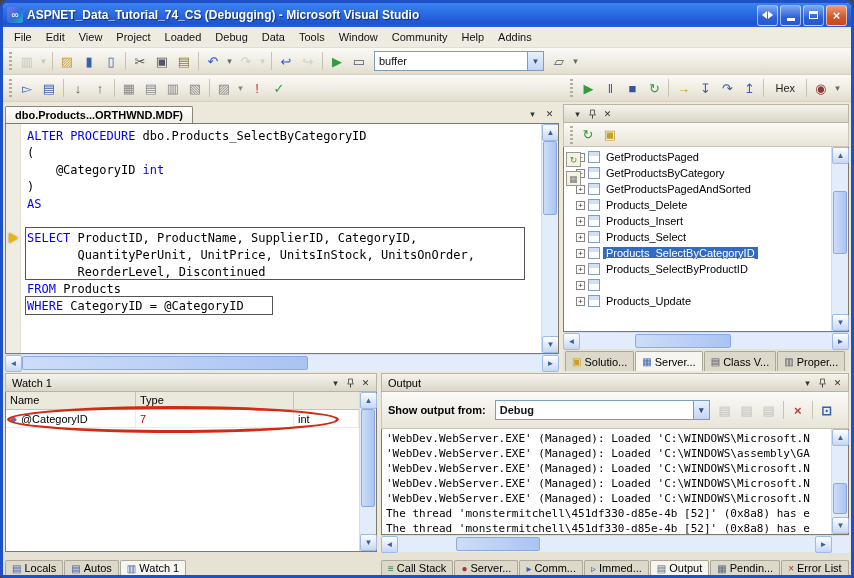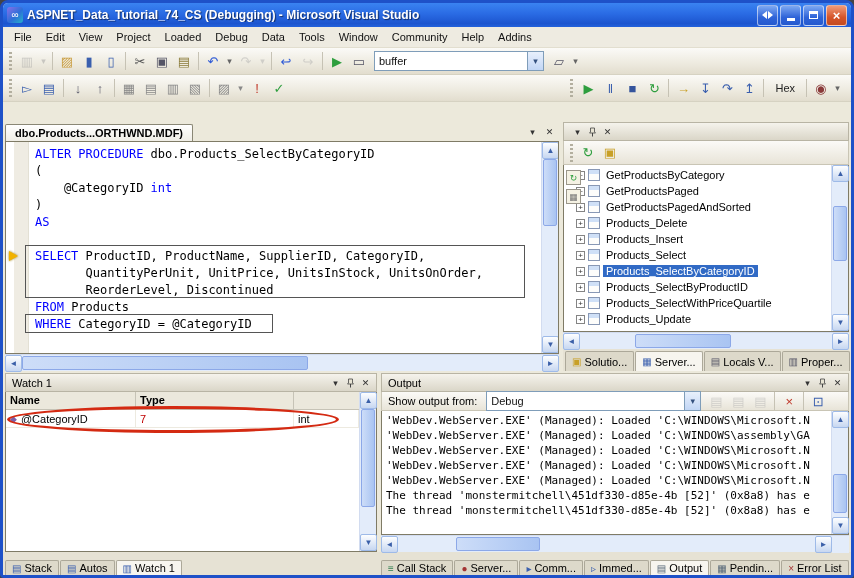--- a/index.html
+++ b/index.html
@@ -28,28 +28,28 @@
   .tb-btn.narrow{width:11px;font-size:9px;}
   .tb-btn.dis{opacity:.45;}
   .tb-sep{width:1px;height:18px;background:#C6C2B4;margin:0 3px;flex:none;}
   .tb-text-btn{font-size:11px;padding:2px 7px;border:1px solid transparent;border-radius:2px;color:#222;}
   .combo{height:20px;width:170px;background:#fff;border:1px solid #7F9DB9;display:flex;align-items:center;margin:0 4px;flex:none;}
   .combo .combo-text{flex:1;font-size:11px;padding-left:4px;color:#111;white-space:nowrap;overflow:hidden;}
   .combo .combo-btn{width:16px;height:100%;background:linear-gradient(180deg,#E8F0FC,#C2D6F5);border-left:1px solid #7F9DB9;display:flex;align-items:center;justify-content:center;font-size:9px;color:#365;color:#33507E;}
   .tb-right{margin-left:auto;display:flex;align-items:center;}
 
   
-  .main{flex:1;display:flex;padding:2px 2px 0 2px;min-height:0;margin-top:18px;}
+  .main{flex:1;display:flex;padding:2px 2px 0 2px;min-height:0;}
   .vsplit{width:4px;flex:none;}
   .doc-area{flex:1;display:flex;flex-direction:column;min-width:0;}
   .doc-tabstrip{height:19px;display:flex;align-items:flex-end;flex:none;}
   .doc-tab{background:linear-gradient(180deg,#FFFFFF,#F0EEE6);border:1px solid #8A8775;border-bottom:none;border-radius:2px 2px 0 0;font-size:11px;font-weight:bold;padding:2px 9px 2px 9px;white-space:nowrap;}
   .doc-strip-btns{margin-left:auto;display:flex;gap:2px;padding:0 2px 2px 0;}
   .strip-btn{width:15px;height:14px;display:flex;align-items:center;justify-content:center;font-size:9px;color:#333;}
-  .editor{flex:1;background:#fff;border:1px solid #7F7B66;position:relative;display:flex;min-height:0;overflow:hidden;padding-left:8px;}
+  .editor{flex:1;background:#fff;border:1px solid #7F7B66;position:relative;display:flex;min-height:0;overflow:hidden;}
   .gutter{width:15px;background:#EFECE3;border-right:1px solid #E3E0D4;flex:none;}
   .code{flex:1;overflow:hidden;padding:4px 0 0 6px;font-family:"DejaVu Sans Mono",monospace;font-size:12px;line-height:17px;white-space:pre;}
   .code .kw{color:var(--keyword,#0000FF);}
   .code .pl{color:#000;}
   .stmt-box{position:absolute;border:1px solid #555;pointer-events:none;}
   .select-box{left:19px;top:103px;width:500px;height:53px;}
   .where-box{left:19px;top:172px;width:248px;height:19px;}
   .cur-arrow{position:absolute;left:3px;top:109px;width:0;height:0;border-top:5px solid transparent;border-bottom:5px solid transparent;border-left:9px solid #F2B200;filter:drop-shadow(0 0 1px #9A7A00);}
 
   
@@ -69,51 +69,51 @@
   .pin-svg{display:block;}
 
   .server-panel{width:286px;flex:none;display:flex;flex-direction:column;min-height:0;}
   .panel-toolbar{height:24px;background:linear-gradient(180deg,#FBFAF7,#E8E4D8);border:1px solid #C9C5B5;border-top:none;display:flex;align-items:center;padding:0 4px;flex:none;}
   .tree-wrap{flex:1;display:flex;border:1px solid #7F7B66;border-top:none;background:#fff;min-height:0;position:relative;}
   .tree-items{flex:1;overflow:hidden;font-size:11px;padding:2px 0 0 12px;}
   .tree-row{height:16px;display:flex;align-items:center;gap:3px;white-space:nowrap;}
   .expander{width:9px;height:9px;border:1px solid #848484;background:#fff;font-size:8px;line-height:7px;text-align:center;color:#333;flex:none;}
   .sp-icon{width:12px;height:12px;border:1px solid #8898B5;background:linear-gradient(180deg,#CFE0F7 0 4px,#FDFDFB 4px);flex:none;}
   .tree-label{padding:0 3px;}
-  .tree-row.sel .tree-label{background:var(--selection,#316AC5);color:#fff;outline:1px dotted #fff;}
+  .tree-row.sel .tree-label{background:var(--selection,#316AC5);color:#fff;outline:1px dotted #fff;text-decoration:underline;}
   .anc-box{position:absolute;left:2px;width:15px;height:15px;border:1px solid #9A968A;background:#F5F2E4;display:flex;align-items:center;justify-content:center;font-size:9px;}
   .anc1{top:5px;color:#2E9E3E;}
   .anc2{top:24px;color:#777;}
   .server-tabs{height:22px;display:flex;gap:1px;padding:2px 0 0 2px;flex:none;background:#E6E2D4;}
 
   .btab{display:flex;align-items:center;gap:3px;font-size:11px;padding:1px 6px;border:1px solid #ACA899;border-bottom:none;background:#DDD9CA;white-space:nowrap;border-radius:2px 2px 0 0;}
   .btab.active{background:#F7F5EF;}
   .tab-icon{font-size:10px;}
 
   
   .bottom{height:181px;display:flex;padding:2px 2px 0 2px;flex:none;min-height:0;}
   .watch-panel{width:372px;flex:none;display:flex;flex-direction:column;position:relative;}
   .watch-grid{flex:1;background:#fff;border:1px solid #7F7B66;border-top:none;display:flex;min-height:0;position:relative;}
   .watch-grid-inner{flex:1;min-width:0;}
   .watch-cols{height:18px;display:flex;background:#EBE8DC;border-bottom:1px solid #C6C3B6;font-size:11px;}
-  .wcol{padding:2px 4px;border-right:1px solid #C6C3B6;font-weight:bold;}
+  .wcol{padding:2px 4px;border-right:1px solid #C6C3B6;}
   .wcol:nth-child(1){width:130px;}
   .wcol:nth-child(2){width:158px;}
   .wcol:nth-child(3){flex:1;}
   .wrow{height:18px;display:flex;font-size:11px;border-bottom:1px solid #EDEAE0;}
   .wcell{padding:2px 4px;border-right:1px solid #EDEAE0;display:flex;align-items:center;gap:4px;white-space:nowrap;overflow:hidden;}
   .wcell.name{width:130px;}
   .wcell.value{width:158px;}
   .wcell.type{flex:1;}
   .wcell.value.changed{color:var(--value-changed,#C00000);}
   .watch-icon{font-size:9px;color:#7B5FA8;}
   .annotation-ellipse{position:absolute;left:2px;top:33px;width:332px;height:27px;border:3px solid var(--annotation,#D42A12);border-radius:50%;pointer-events:none;z-index:5;}
 
   .output-panel{flex:1;display:flex;flex-direction:column;min-width:0;}
-  .output-toolbar{height:19px;background:linear-gradient(180deg,#FBFAF7,#E8E4D8);border:1px solid #C9C5B5;border-top:none;display:flex;align-items:center;padding:0 4px;font-size:11px;flex:none;}
+  .output-toolbar{height:37px;background:linear-gradient(180deg,#FBFAF7,#E8E4D8);border:1px solid #C9C5B5;border-top:none;display:flex;align-items:center;padding:0 4px;font-size:11px;flex:none;font-weight:bold;}
   .output-toolbar .lbl{margin:0 5px 0 2px;white-space:nowrap;}
   .output-body{flex:1;display:flex;border:1px solid #7F7B66;border-top:none;background:#fff;min-height:0;}
   .output-text{flex:1;overflow:hidden;font-family:"DejaVu Sans Mono",monospace;font-size:11px;line-height:15px;padding:2px 0 0 4px;white-space:pre;min-width:0;}
 
   
   .bottom-tabs{height:23px;display:flex;align-items:flex-end;padding:0 2px;background:#E6E2D4;flex:none;}
   .tabs-left{width:372px;display:flex;gap:1px;flex:none;}
   .tabs-right{flex:1;display:flex;gap:1px;margin-left:4px;}
   .statusbar{height:21px;background:#ECE9D8;border-top:1px solid #D8D4C4;display:flex;align-items:center;padding-left:8px;font-size:11px;flex:none;position:relative;}
   .size-grip{position:absolute;right:1px;bottom:1px;width:13px;height:13px;background:
@@ -287,30 +287,30 @@
             <span class="tb-btn" style="color: rgb(200, 160, 40);">▣</span>
           </span>
       </div>
       <div class="tree-wrap">
         <span class="anc-box anc1">↻</span>
         <span class="anc-box anc2">▦</span>
         <div class="tree-items" id="tree-items">
             <div class="tree-row">
               <span class="expander">+</span>
               <span class="sp-icon"></span>
+              <span class="tree-label">GetProductsPaged</span>
+            </div>
+            <div class="tree-row">
+              <span class="expander">+</span>
+              <span class="sp-icon"></span>
               <span class="tree-label">GetProductsByCategory</span>
             </div>
             <div class="tree-row">
               <span class="expander">+</span>
               <span class="sp-icon"></span>
-              <span class="tree-label">GetProductsPaged</span>
-            </div>
-            <div class="tree-row">
-              <span class="expander">+</span>
-              <span class="sp-icon"></span>
               <span class="tree-label">GetProductsPagedAndSorted</span>
             </div>
             <div class="tree-row">
               <span class="expander">+</span>
               <span class="sp-icon"></span>
               <span class="tree-label">Products_Delete</span>
             </div>
             <div class="tree-row">
               <span class="expander">+</span>
               <span class="sp-icon"></span>
@@ -327,21 +327,20 @@
               <span class="tree-label">Products_SelectByCategoryID</span>
             </div>
             <div class="tree-row">
               <span class="expander">+</span>
               <span class="sp-icon"></span>
               <span class="tree-label">Products_SelectByProductID</span>
             </div>
             <div class="tree-row">
               <span class="expander">+</span>
               <span class="sp-icon"></span>
-              <span class="tree-label">Products_SelectWithPriceQuartile</span>
             </div>
             <div class="tree-row">
               <span class="expander">+</span>
               <span class="sp-icon"></span>
               <span class="tree-label">Products_Update</span>
             </div>
           </div>
         <div class="sb-v">
           <span class="sb-btn">▲</span>
           <span class="sb-track">
@@ -361,21 +360,21 @@
           <span class="btab">
             <span class="tab-icon" style="color: rgb(200, 160, 40);">▣</span>
             <span class="tab-label">Solutio...</span>
           </span>
           <span class="btab active">
             <span class="tab-icon" style="color: rgb(58, 95, 174);">▦</span>
             <span class="tab-label">Server...</span>
           </span>
           <span class="btab">
             <span class="tab-icon" style="color: rgb(85, 85, 102);">▤</span>
-            <span class="tab-label">Locals V...</span>
+            <span class="tab-label">Class V...</span>
           </span>
           <span class="btab">
             <span class="tab-icon" style="color: rgb(85, 85, 102);">▥</span>
             <span class="tab-label">Proper...</span>
           </span>
         </div>
     </div>
   </div>
 
   <div class="bottom">
@@ -468,21 +467,21 @@
         <span class="sb-btn">►</span>
         <span class="sb-corner"></span>
       </div>
     </div>
   </div>
 
   <div class="bottom-tabs">
     <div class="tabs-left" id="tabs-left">
         <span class="btab">
           <span class="tab-icon" style="color: rgb(58, 95, 174);">▤</span>
-          <span class="tab-label">Stack</span>
+          <span class="tab-label">Locals</span>
         </span>
         <span class="btab">
           <span class="tab-icon" style="color: rgb(58, 95, 174);">▤</span>
           <span class="tab-label">Autos</span>
         </span>
         <span class="btab active">
           <span class="tab-icon" style="color: rgb(58, 95, 174);">▥</span>
           <span class="tab-label">Watch 1</span>
         </span>
       </div>

